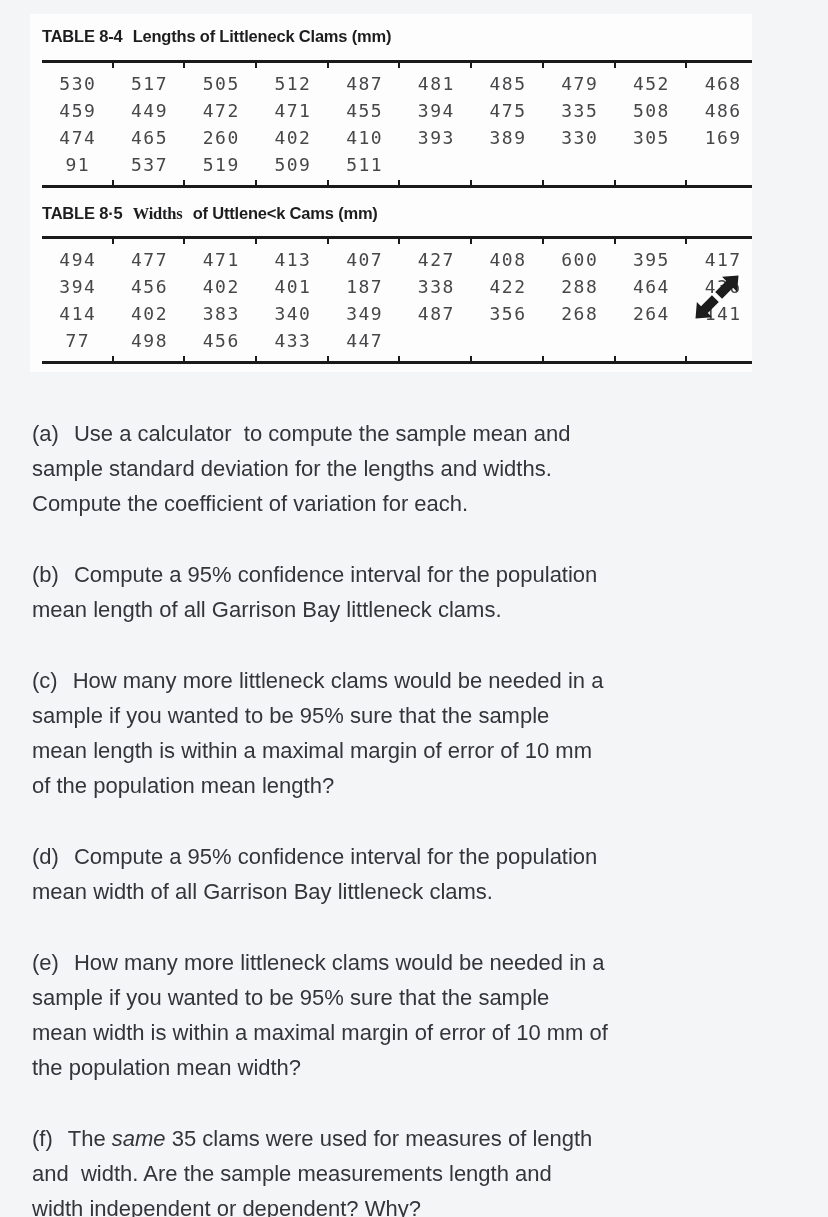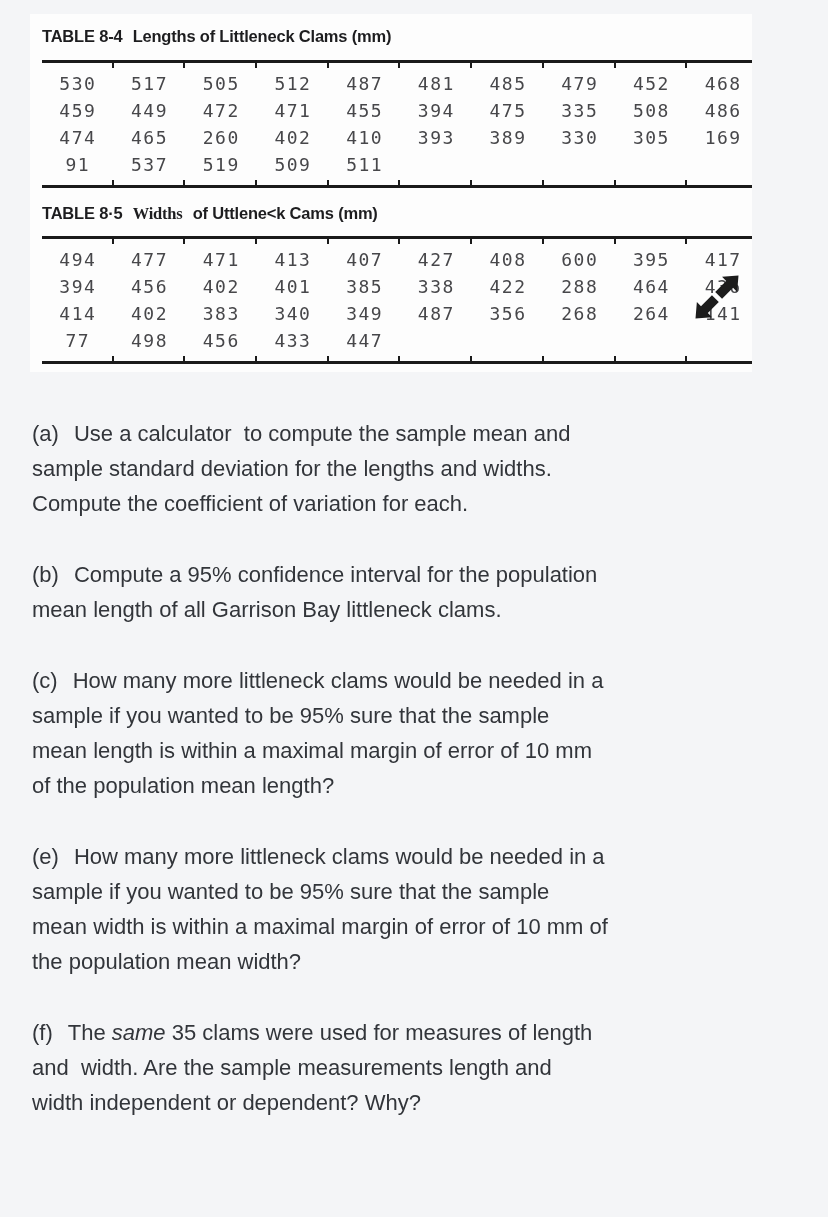--- a/index.html
+++ b/index.html
@@ -149,21 +149,21 @@
         <div class="cell">407</div>
         <div class="cell">427</div>
         <div class="cell">408</div>
         <div class="cell">600</div>
         <div class="cell">395</div>
         <div class="cell">417</div>
         <div class="cell">394</div>
         <div class="cell">456</div>
         <div class="cell">402</div>
         <div class="cell">401</div>
-        <div class="cell">385</div>
+        <div class="cell">187</div>
         <div class="cell">338</div>
         <div class="cell">422</div>
         <div class="cell">288</div>
         <div class="cell">464</div>
         <div class="cell">436</div>
         <div class="cell">414</div>
         <div class="cell">402</div>
         <div class="cell">383</div>
         <div class="cell">340</div>
         <div class="cell">349</div>
@@ -205,20 +205,22 @@
 Compute the coefficient of variation for each.</span><em></em><span></span></span></p>
 
     <p class="q"><span class="qlabel">(b)</span><span class="qtext"><span>Compute a 95% confidence interval for the population
 mean length of all Garrison Bay littleneck clams.</span><em></em><span></span></span></p>
 
     <p class="q"><span class="qlabel">(c)</span><span class="qtext"><span>How many more littleneck clams would be needed in a
 sample if you wanted to be 95% sure that the sample
 mean length is within a maximal margin of error of 10 mm
 of the population mean length?</span><em></em><span></span></span></p>
 
+    <p class="q"><span class="qlabel">(d)</span><span class="qtext"><span>Compute a 95% confidence interval for the population
+mean width of all Garrison Bay littleneck clams.</span><em></em><span></span></span></p>
 
     <p class="q"><span class="qlabel">(e)</span><span class="qtext"><span>How many more littleneck clams would be needed in a
 sample if you wanted to be 95% sure that the sample
 mean width is within a maximal margin of error of 10 mm of
 the population mean width?</span><em></em><span></span></span></p>
 
     <p class="q"><span class="qlabel">(f)</span><span class="qtext"><span>The </span><em>same</em><span> 35 clams were used for measures of length
 and  width. Are the sample measurements length and
 width independent or dependent? Why?</span></span></p>
 

